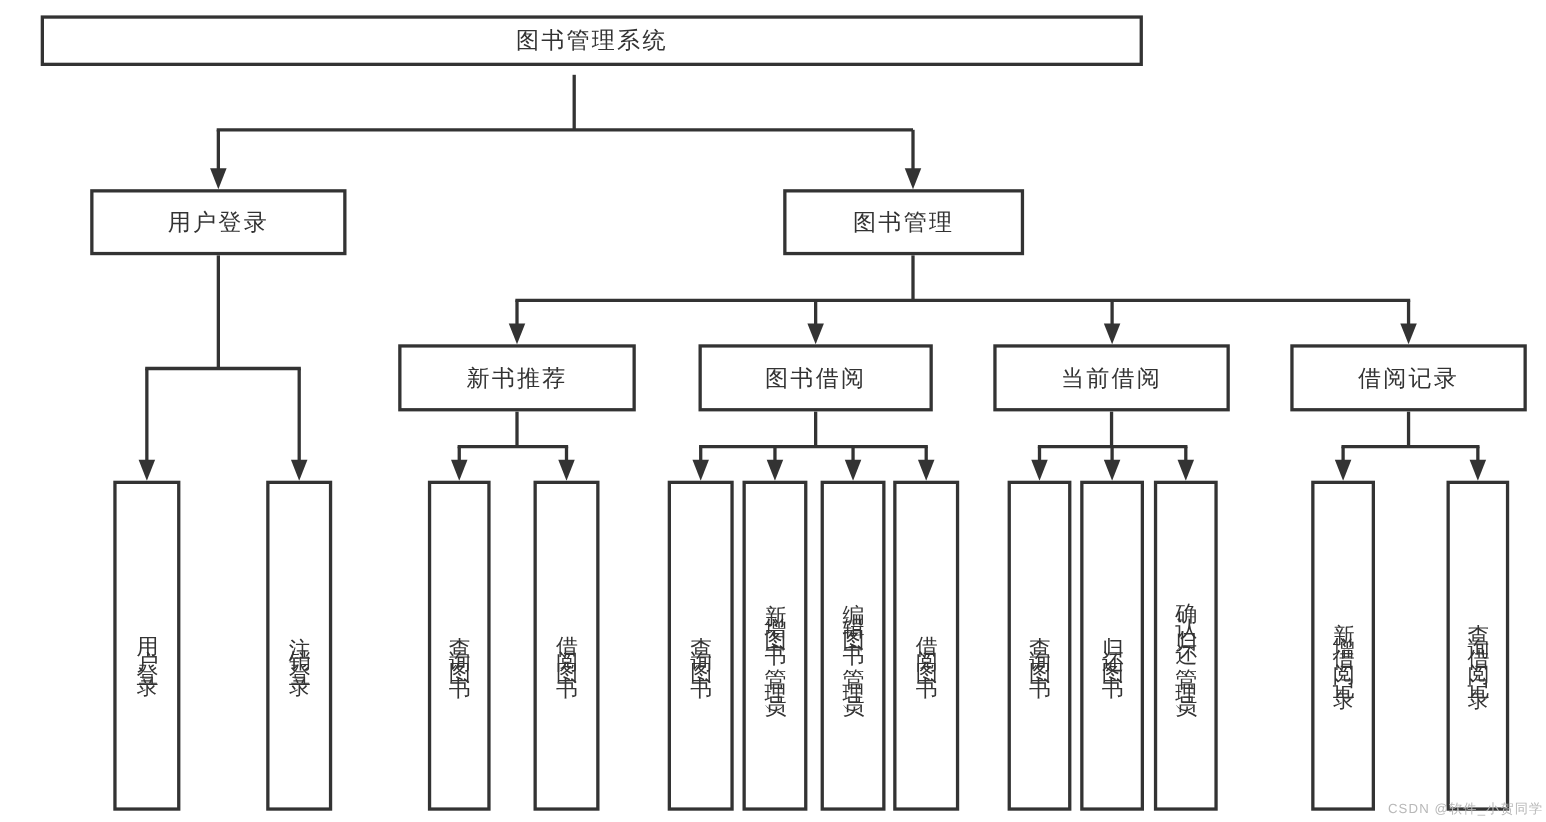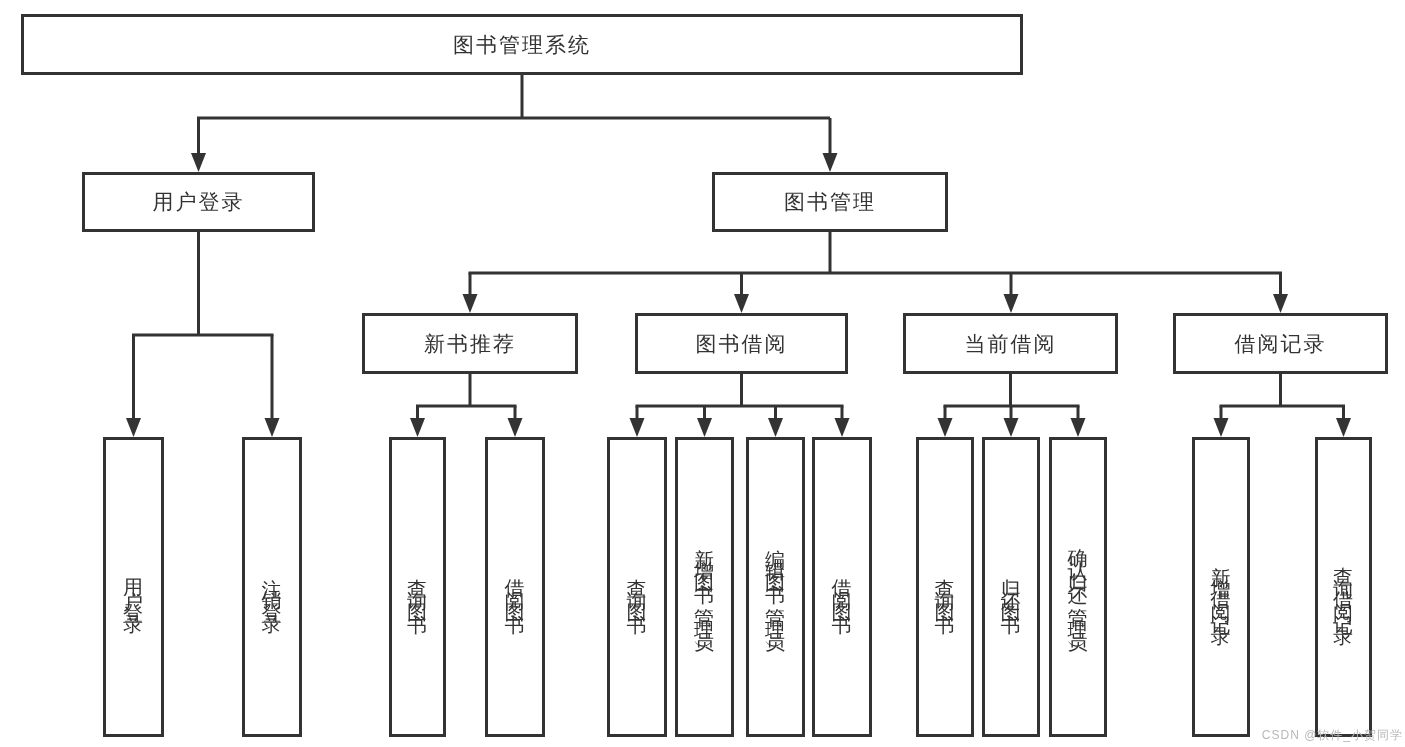--- a/index.html
+++ b/index.html
@@ -92,28 +92,28 @@
     <polygon points="1070.5,418 1085.5,418 1078,437"></polygon>
 
     <line x1="1280.5" y1="374" x2="1280.5" y2="406"></line>
     <line x1="1219.5" y1="406" x2="1345" y2="406"></line>
     <line x1="1221" y1="406" x2="1221" y2="423"></line>
     <polygon points="1213.5,418 1228.5,418 1221,437"></polygon>
     <line x1="1343.5" y1="406" x2="1343.5" y2="423"></line>
     <polygon points="1336,418 1351,418 1343.5,437"></polygon>
   </svg>
 
-  <div class="box hbox" style="left:21px; top:14px; width:1002px; height:61px;">
+  <div class="box hbox" style="left:37px; top:14px; width:1002px; height:46px;">
     <span>图书管理系统</span>
   </div>
 
   <div class="box hbox" style="left:82px; top:172px; width:233px; height:60px;">
     <span>用户登录</span>
   </div>
-  <div class="box hbox" style="left:712px; top:172px; width:236px; height:60px;">
+  <div class="box hbox" style="left:712px; top:172px; width:219px; height:60px;">
     <span>图书管理</span>
   </div>
 
   <div class="box hbox" style="left:362px; top:313px; width:216px; height:61px;">
     <span>新书推荐</span>
   </div>
   <div class="box hbox" style="left:635px; top:313px; width:213px; height:61px;">
     <span>图书借阅</span>
   </div>
   <div class="box hbox" style="left:903px; top:313px; width:215px; height:61px;">

